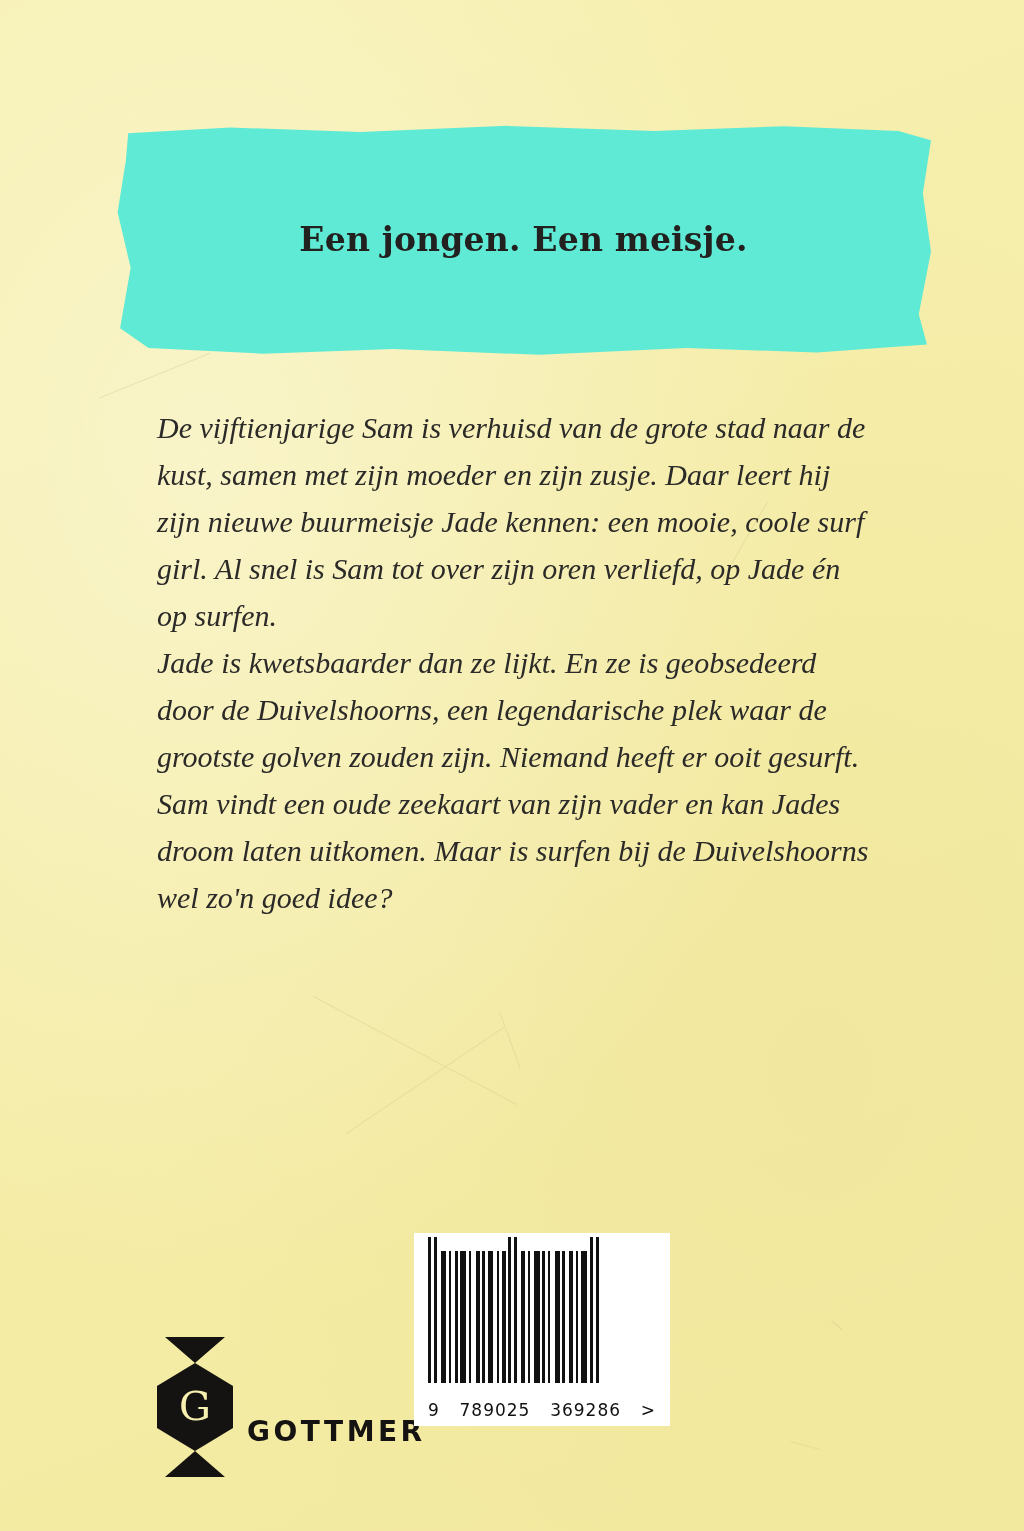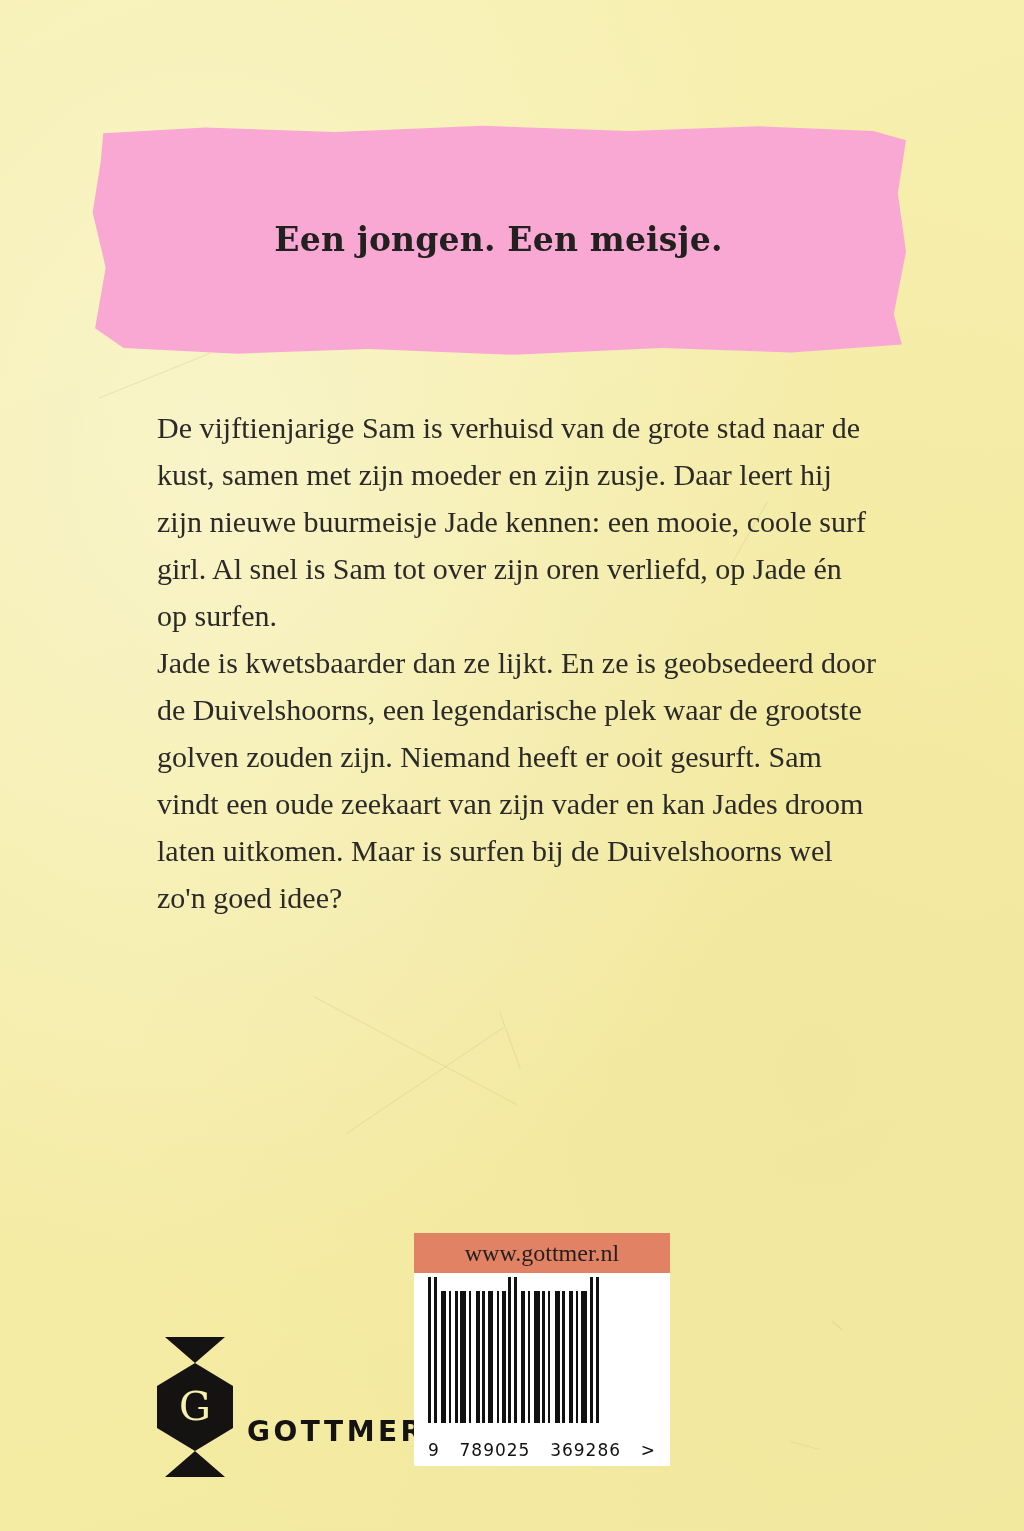--- a/index.html
+++ b/index.html
@@ -27,25 +27,25 @@
   }
   .scratch {
     position: absolute;
     background: rgba(180,170,110,0.22);
     pointer-events: none;
   }
 
   
   .banner {
     position: absolute;
-    left: 91px;
+    left: 116px;
     top: 124px;
     width: 815px;
     height: 232px;
-    background: #f9a8d4;
+    background: #5eead4;
     clip-path: polygon(
       1.5% 4%, 14% 1.5%, 30% 3.5%, 48% 0.8%, 66% 3%, 82% 1%, 96% 3%, 100% 7%,
       99% 30%, 100% 55%, 98.5% 82%, 99.5% 95%, 86% 98.5%, 70% 96.5%, 52% 99.5%,
       34% 97%, 18% 99%, 4% 96.5%, 0.5% 88%, 1.8% 62%, 0.2% 38%, 1.2% 16%
     );
   }
   .banner-inner {
     position: absolute;
     inset: 0;
     display: flex;
@@ -70,20 +70,21 @@
     left: 157px;
     top: 404px;
     width: 720px;
   }
   .blurb p {
     margin: 0;
     font-family: "Liberation Serif", serif;
     font-size: 30px;
     line-height: 47px;
     color: #2b2a28;
+    font-style: italic;
   }
   .blurb p + p {
   }
 
   
   .logo-block {
     position: absolute;
     left: 157px;
     top: 1337px;
     display: flex;
@@ -227,21 +228,20 @@
     <div class="logo-tri-top"></div>
     <div class="logo-hex">
       <span>G</span>
     </div>
     <div class="logo-tri-bottom"></div>
   </div>
   <div class="logo-word">GOTTMER</div>
 </div>
 
 <div class="barcode-block">
-  <div class="barcode-url">www.gottmer.nl</div>
   <div class="barcode-white">
     <div class="bars">
       <i class="tall" style="width:3px"></i>
         <i class="sp" style="width:3px"></i>
         <i class="tall" style="width:3px"></i>
       <i class="sp" style="width:4px"></i>
       <i style="width:5px"></i>
         <i class="sp" style="width:3px"></i>
         <i style="width:2px"></i>
         <i class="sp" style="width:4px"></i>

